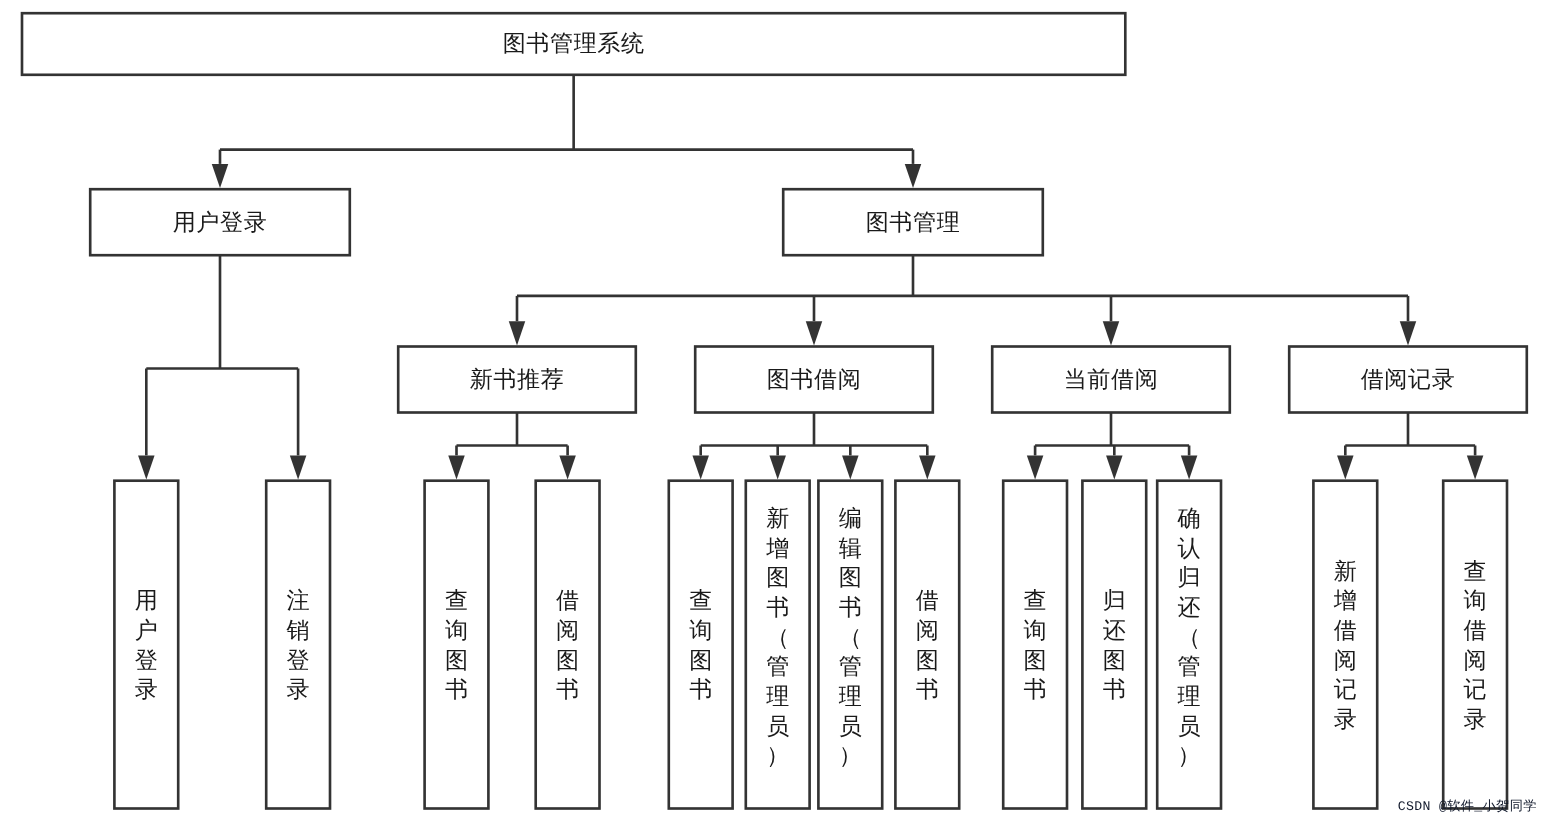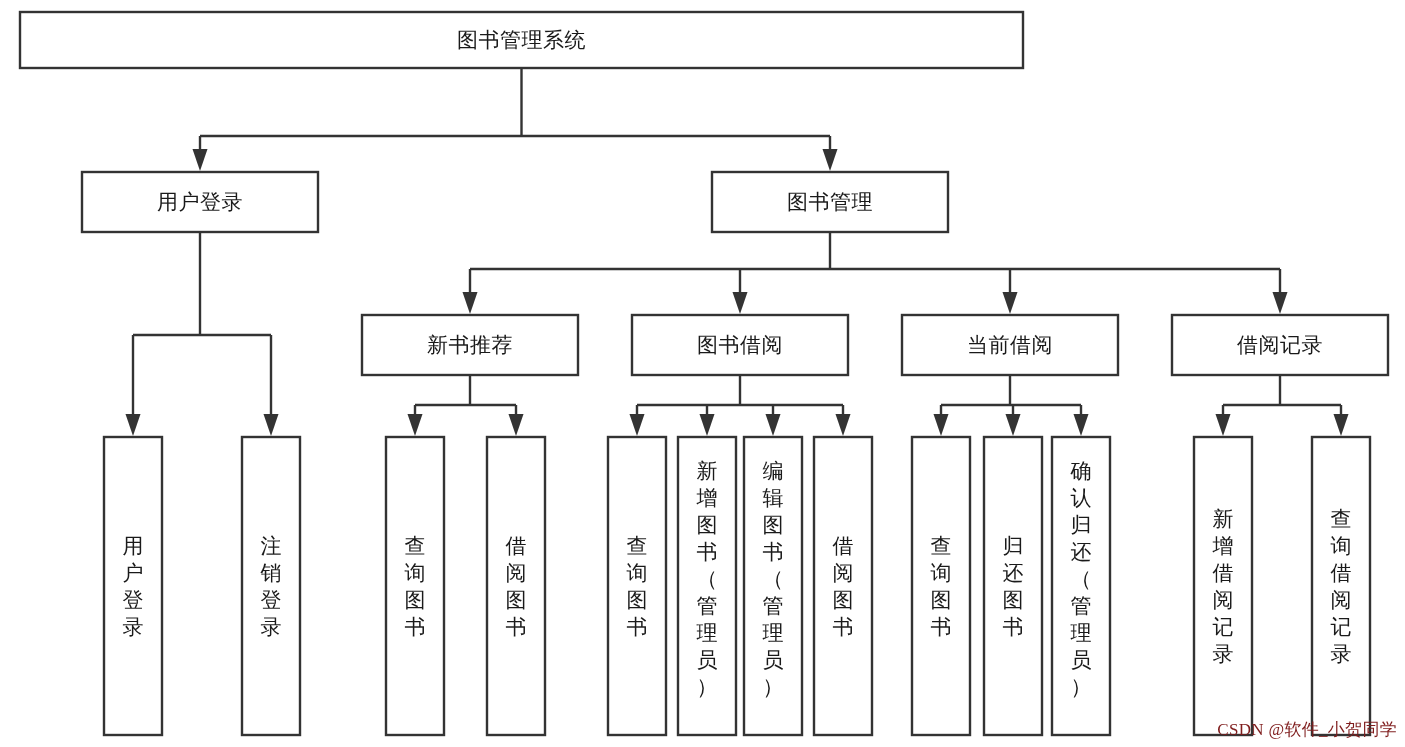--- a/index.html
+++ b/index.html
@@ -53,23 +53,23 @@
     stroke-linecap: butt;
   }
   .arrow-head {
     fill: #333333;
     stroke: none;
   }
   .watermark {
     position: absolute;
     right: 8px;
     bottom: 6px;
-    font-family: Liberation Serif, serif;
-    font-size: 17px;
-    color: #7f1d1d;
+    font-family: Liberation Mono, monospace;
+    font-size: 12px;
+    color: #0f172a;
     white-space: nowrap;
     letter-spacing: 0.3px;
     pointer-events: none;
   }
 </style>
 </head>
 <body>
 
 <div id="diagram-root">
   <svg id="flowchart" viewBox="0 0 1405 747" xmlns="http://www.w3.org/2000/svg">

